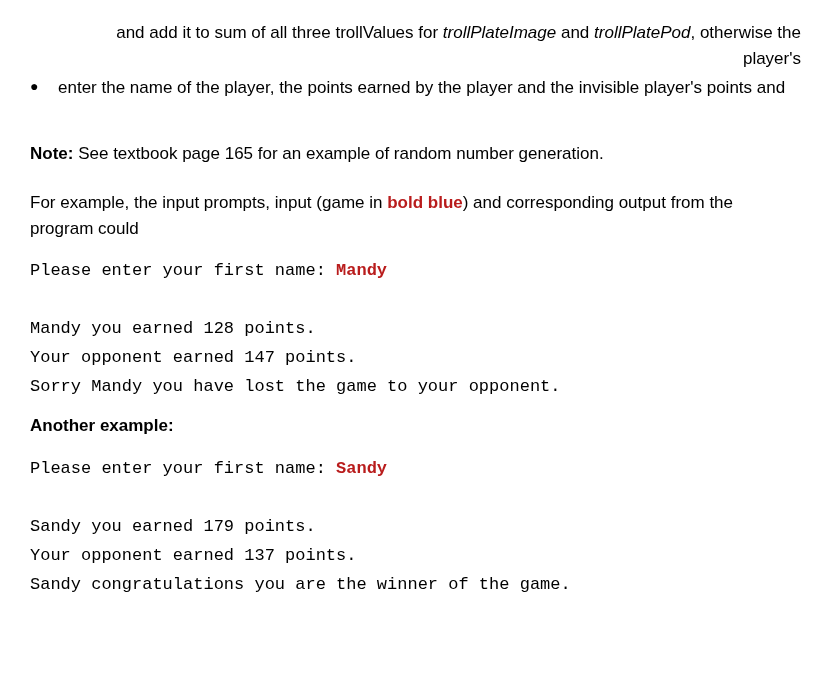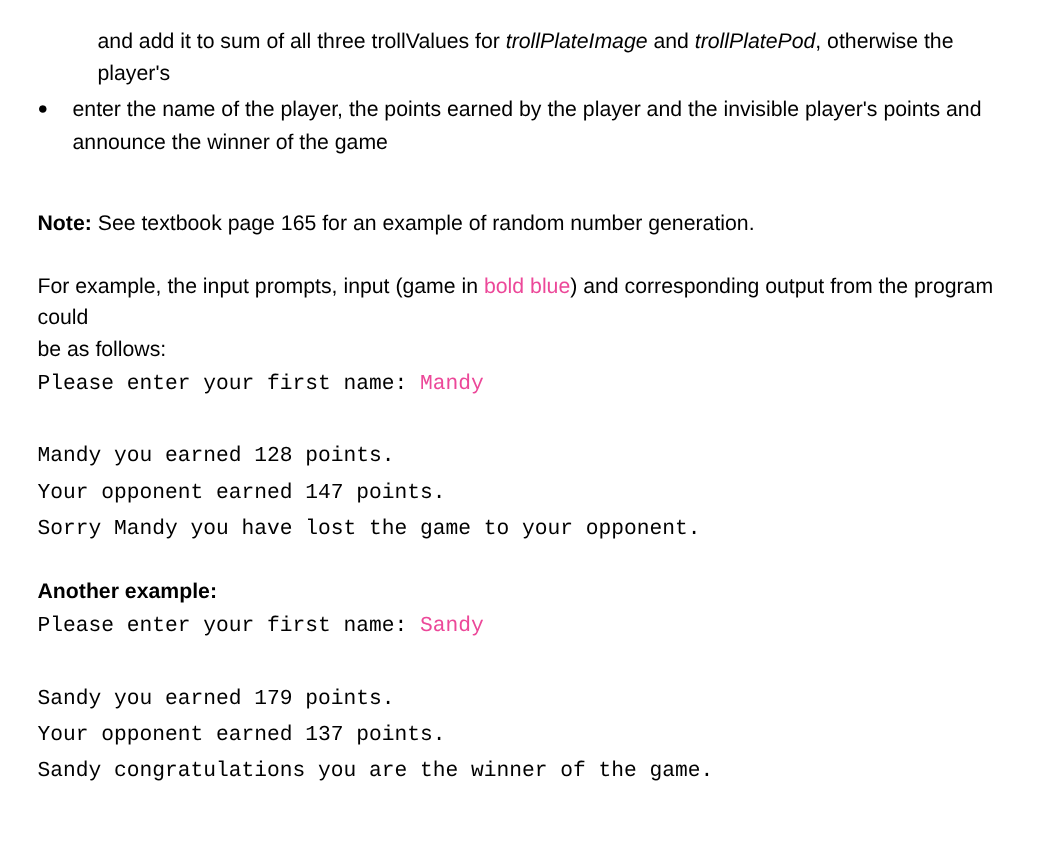--- a/index.html
+++ b/index.html
@@ -8,20 +8,21 @@
       font-family: Arial, Helvetica, sans-serif;
       font-size: 17px;
       line-height: 1.5;
       color: #000;
       width: 831px;
       height: 694px;
       box-sizing: border-box;
     }
     .indent1 {
       margin-left: 48px;
+      text-align: right;
     }
     .bullet-row {
       display: flex;
       margin-top: 4px;
     }
     .bullet-dot {
       width: 28px;
       flex-shrink: 0;
       font-size: 14px;
       line-height: 1.7;
@@ -35,58 +36,56 @@
     .bold {
       font-weight: bold;
     }
     .note-row {
       margin-top: 40px;
     }
     .para {
       margin-top: 24px;
     }
     .blue-bold {
-      color: #ec4899;
-      font-weight: normal;
+      color: #b91c1c;
+      font-weight: bold;
     }
     .mono {
       font-family: "Courier New", Courier, monospace;
       font-size: 17px;
       white-space: pre;
       line-height: 1.7;
     }
     .mono-block {
-      margin-top: 2px;
+      margin-top: 16px;
     }
     .another {
-      margin-top: 22px;
+      margin-top: 12px;
     }
   </style>
 </head>
 <body>
 
 <div class="indent1">
   <span>and add it to sum of all three trollValues for </span><span class="italic">trollPlateImage</span><span> and </span><span class="italic">trollPlatePod</span><span>, otherwise the player's</span>
 </div>
 
 <div class="bullet-row">
   <div class="bullet-dot">●</div>
   <div class="bullet-text">
     <div>enter the name of the player, the points earned by the player and the invisible player's points and</div>
-    <div>announce the winner of the game</div>
   </div>
 </div>
 
 <div class="note-row">
   <span class="bold">Note:</span><span>  See textbook page 165 for an example of random number generation.</span>
 </div>
 
 <div class="para">
   <span>For example, the input prompts, input (game in </span><span class="blue-bold">bold blue</span><span>) and corresponding output from the program could</span>
-  <div>be as follows:</div>
 </div>
 
 <div class="mono mono-block"><span>Please enter your first name: </span><span class="blue-bold">Mandy</span>
 
 <span>Mandy you earned 128 points.</span>
 <span>Your opponent earned 147 points.</span>
 <span>Sorry Mandy you have lost the game to your opponent.</span></div>
 
 <div class="another bold">Another example:</div>
 

